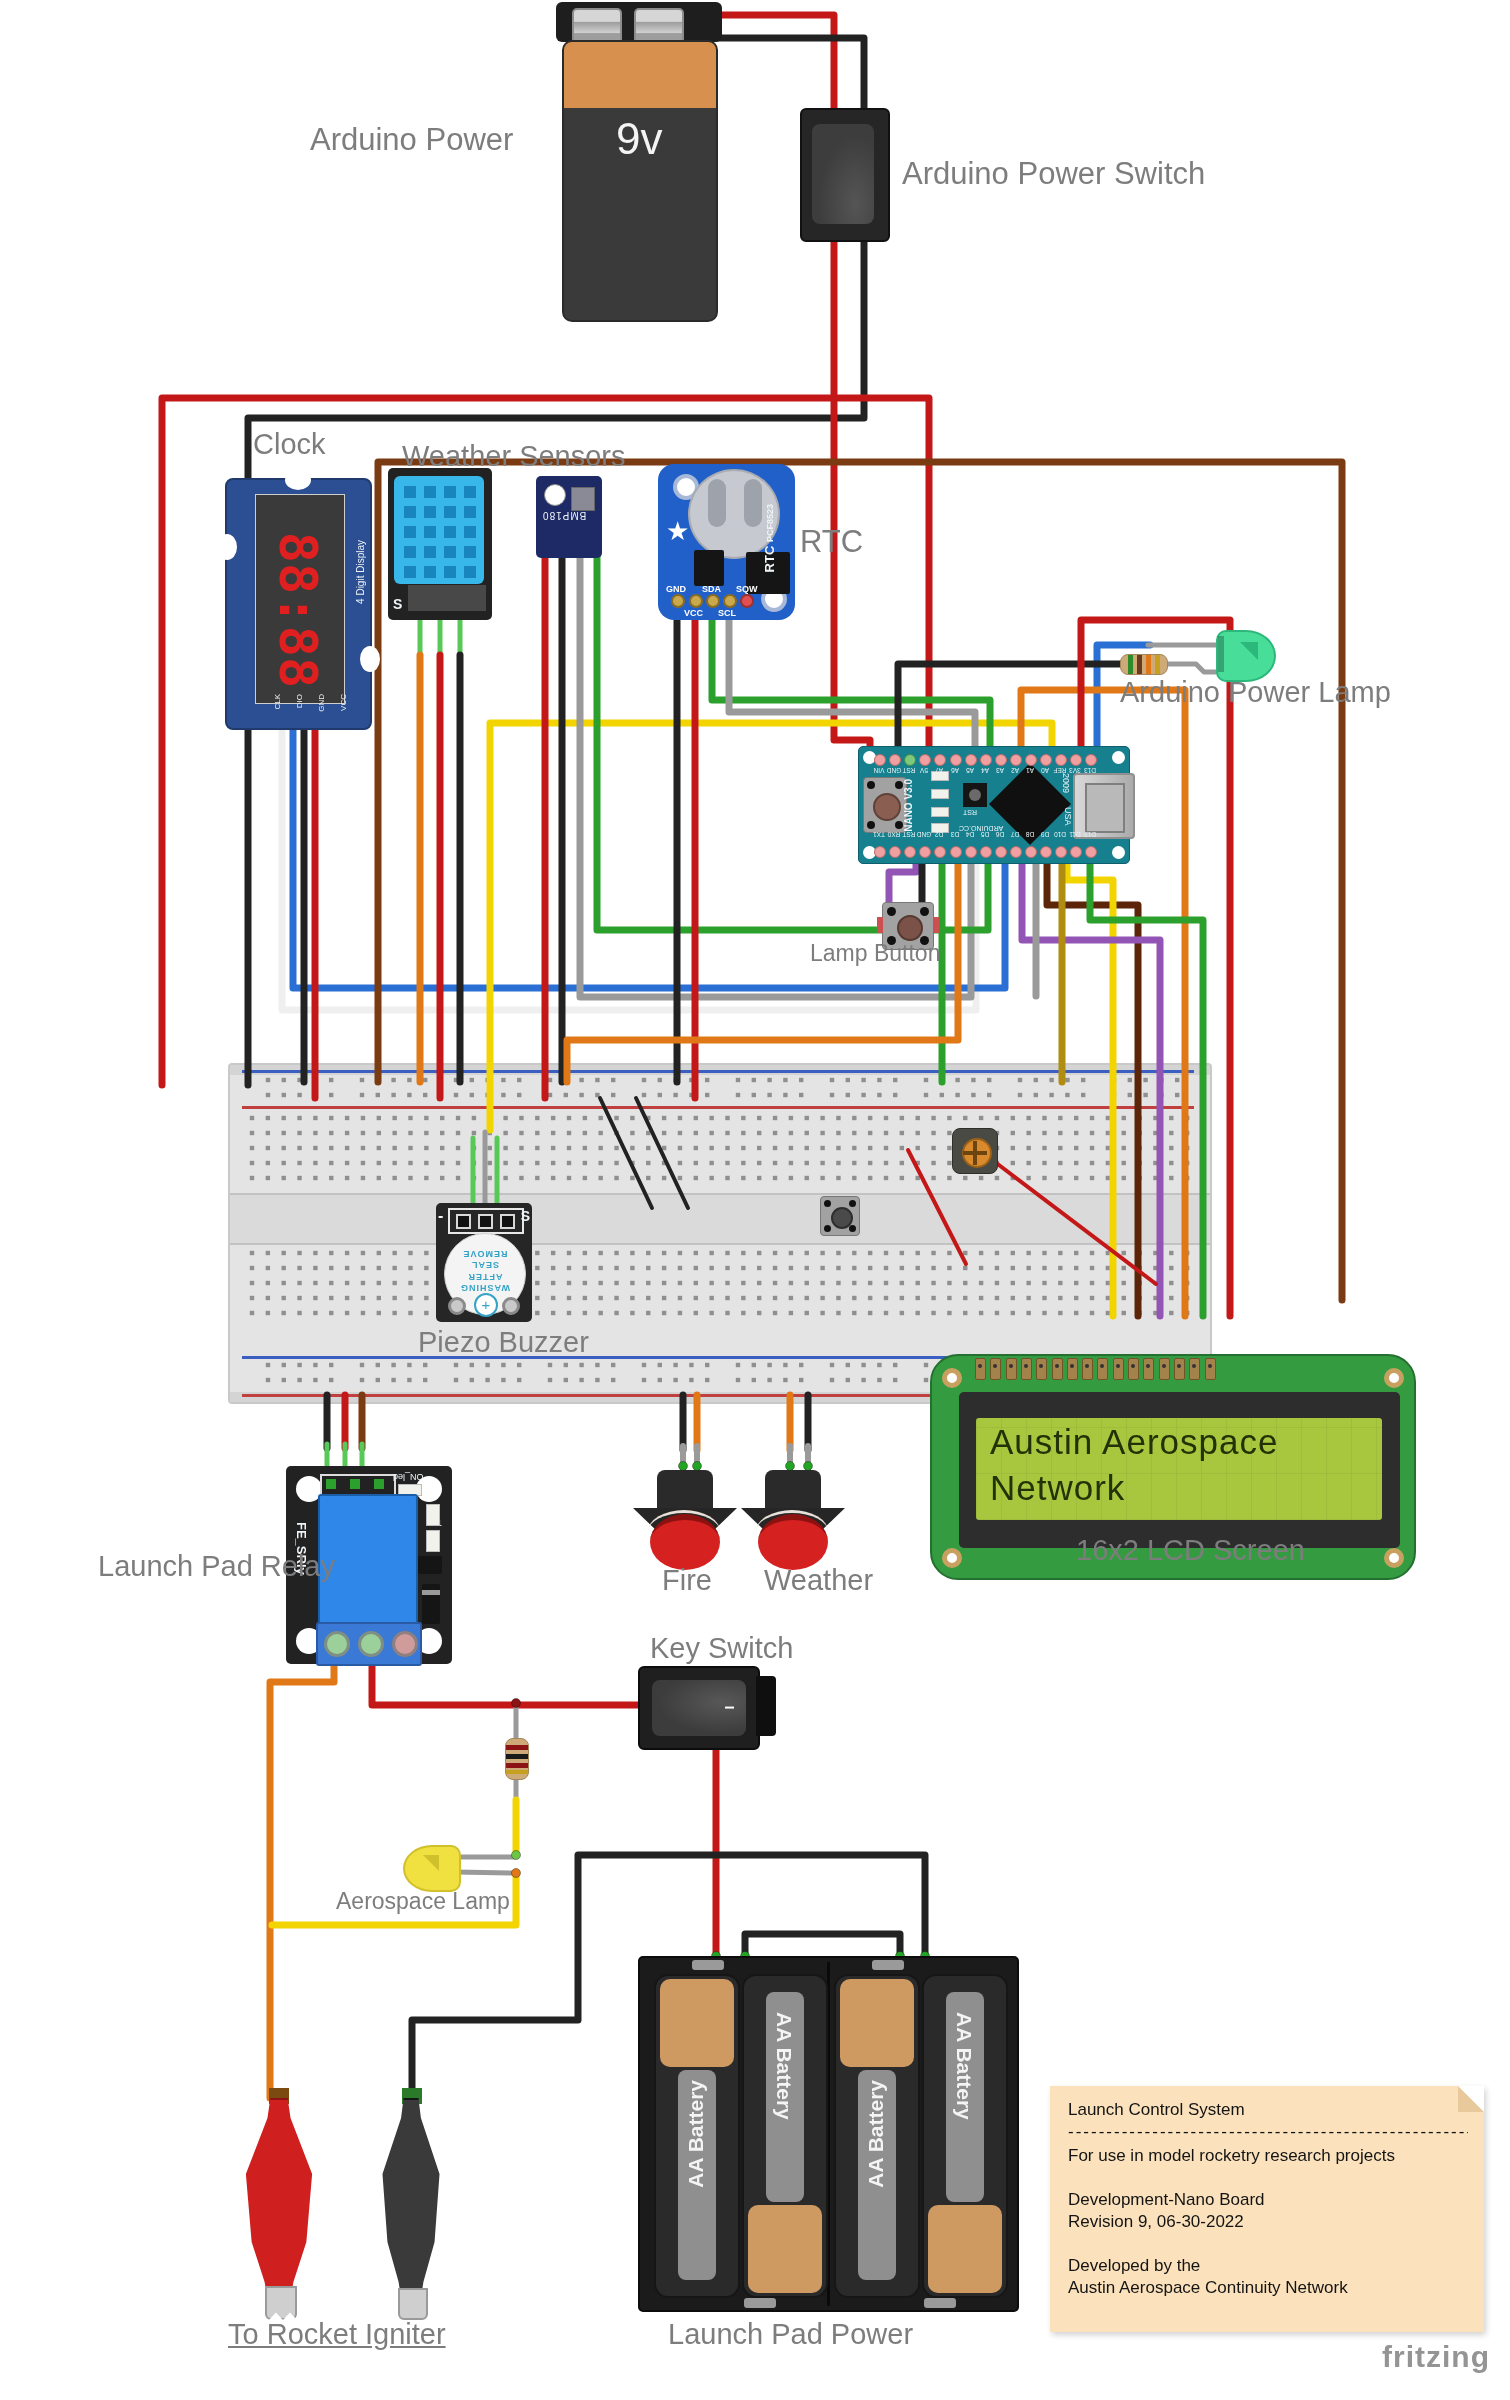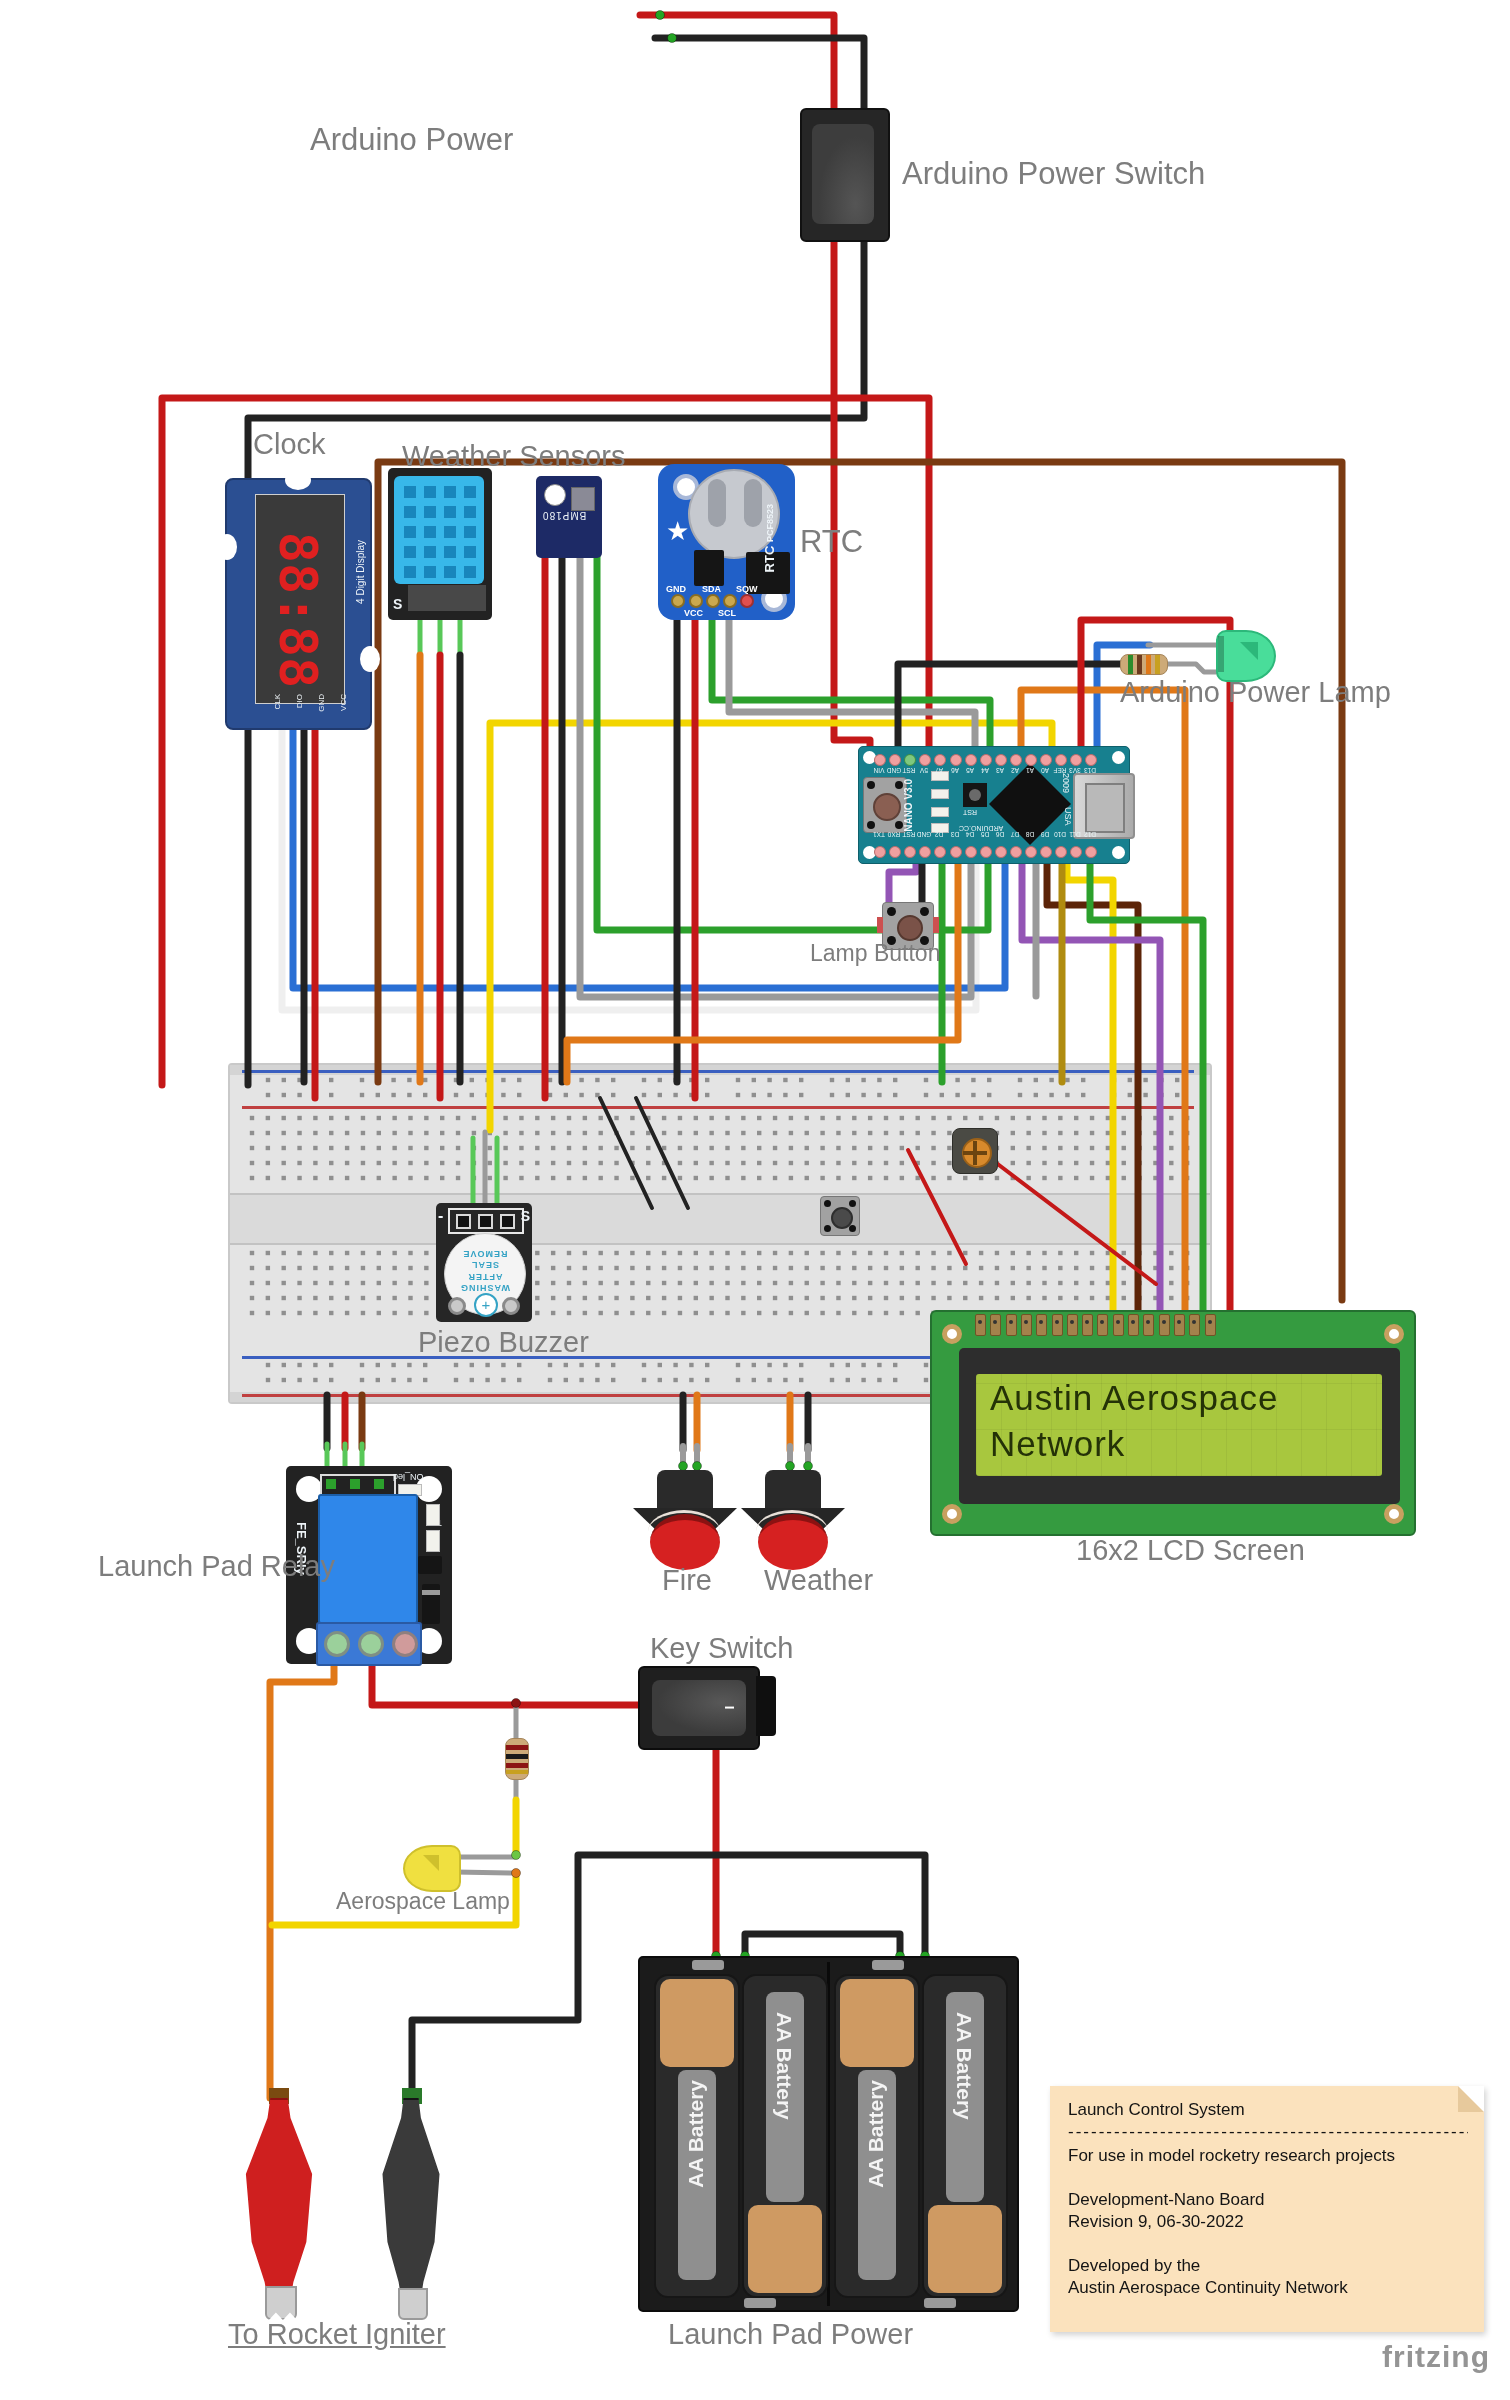--- a/index.html
+++ b/index.html
@@ -1022,20 +1022,29 @@
       <circle cx="900" cy="1956" r="4.5" fill="#24a424" stroke="rgba(0,0,0,0.35)" stroke-width="1"></circle>
       <circle cx="925" cy="1956" r="4.5" fill="#24a424" stroke="rgba(0,0,0,0.35)" stroke-width="1"></circle>
       <circle cx="716" cy="1956" r="4.5" fill="#24a424" stroke="rgba(0,0,0,0.35)" stroke-width="1"></circle>
       <circle cx="516" cy="1855" r="4.5" fill="#6cc644" stroke="rgba(0,0,0,0.35)" stroke-width="1"></circle>
       <circle cx="516" cy="1873" r="4.5" fill="#e07818" stroke="rgba(0,0,0,0.35)" stroke-width="1"></circle>
       <circle cx="516" cy="1703" r="4.5" fill="#8c1414" stroke="rgba(0,0,0,0.35)" stroke-width="1"></circle>
       <circle cx="660" cy="15" r="4.5" fill="#24a424" stroke="rgba(0,0,0,0.35)" stroke-width="1"></circle>
       <circle cx="672" cy="38" r="4.5" fill="#24a424" stroke="rgba(0,0,0,0.35)" stroke-width="1"></circle>
     </svg>
 
+  <div class="abs" style="left:556px;top:2px;width:166px;height:318px;">
+    <div class="abs bat-cap" style="left:0;top:0;width:166px;height:40px;"></div>
+    <div class="abs bat-term" style="left:16px;top:6px;width:46px;height:38px;"></div>
+    <div class="abs bat-term" style="left:78px;top:6px;width:46px;height:38px;"></div>
+    <div class="abs bat-body" style="left:6px;top:38px;width:152px;height:278px;">
+      <div class="abs bat-orange" style="left:0;top:0;width:152px;height:66px;"></div>
+      <div class="bat-9v" style="left:52px;top:72px;">9v</div>
+    </div>
+  </div>
 
   <div class="abs sw-outer" style="left:800px;top:108px;width:86px;height:130px;">
     <div class="sw-inner" style="left:10px;top:14px;width:62px;height:100px;"></div>
   </div>
 
   <div class="abs clk-board" style="left:225px;top:478px;width:143px;height:248px;">
     <div class="notch" style="left:58px;top:-10px;width:26px;height:20px;"></div>
     <div class="notch" style="left:-10px;top:54px;width:20px;height:26px;"></div>
     <div class="notch" style="right:-10px;top:166px;width:20px;height:26px;"></div>
     <div class="clk-disp" style="left:28px;top:14px;width:88px;height:208px;">
@@ -1247,21 +1256,21 @@
     <div class="tact-dot" style="right:3px;bottom:3px;width:7px;height:7px;"></div>
     <div class="tact-cap" style="left:10px;top:10px;width:18px;height:18px;background:#4a4a4a;border:2px solid #2e2e2e;"></div>
   </div>
 
   <div class="abs" style="left:952px;top:1128px;width:44px;height:44px;background:#4a4a44;border-radius:8px;border:1px solid #2e2e2a;">
     <div class="abs" style="left:9px;top:9px;width:26px;height:26px;background:#d88a2c;border-radius:50%;border:2px solid #9c6118;"></div>
     <div class="abs" style="left:20px;top:12px;width:4px;height:24px;background:#6b4410;"></div>
     <div class="abs" style="left:10px;top:22px;width:24px;height:4px;background:#6b4410;"></div>
   </div>
 
-  <div class="abs lcd-board" style="left:930px;top:1310px;width:482px;height:222px;" id="lcd-board">
+  <div class="abs lcd-board" style="left:930px;top:1354px;width:482px;height:222px;border-radius:28px;" id="lcd-board">
     <div class="lcd-hole" style="left:10px;top:12px;width:10px;height:10px;"></div>
     <div class="lcd-hole" style="right:10px;top:12px;width:10px;height:10px;"></div>
     <div class="lcd-hole" style="left:10px;bottom:10px;width:10px;height:10px;"></div>
     <div class="lcd-hole" style="right:10px;bottom:10px;width:10px;height:10px;"></div>
     <div class="lcd-bezel" style="left:27px;top:36px;width:441px;height:156px;"></div>
     <div class="lcd-screen" style="left:44px;top:62px;width:406px;height:102px;"></div>
     <div class="lcd-text" style="left:58px;top:66px;">Austin Aerospace</div>
     <div class="lcd-text" style="left:58px;top:112px;">Network</div>
   <span class="lcd-pin" style="left: 43px; top: 2px; width: 9px; height: 20px;">
         <i></i>

